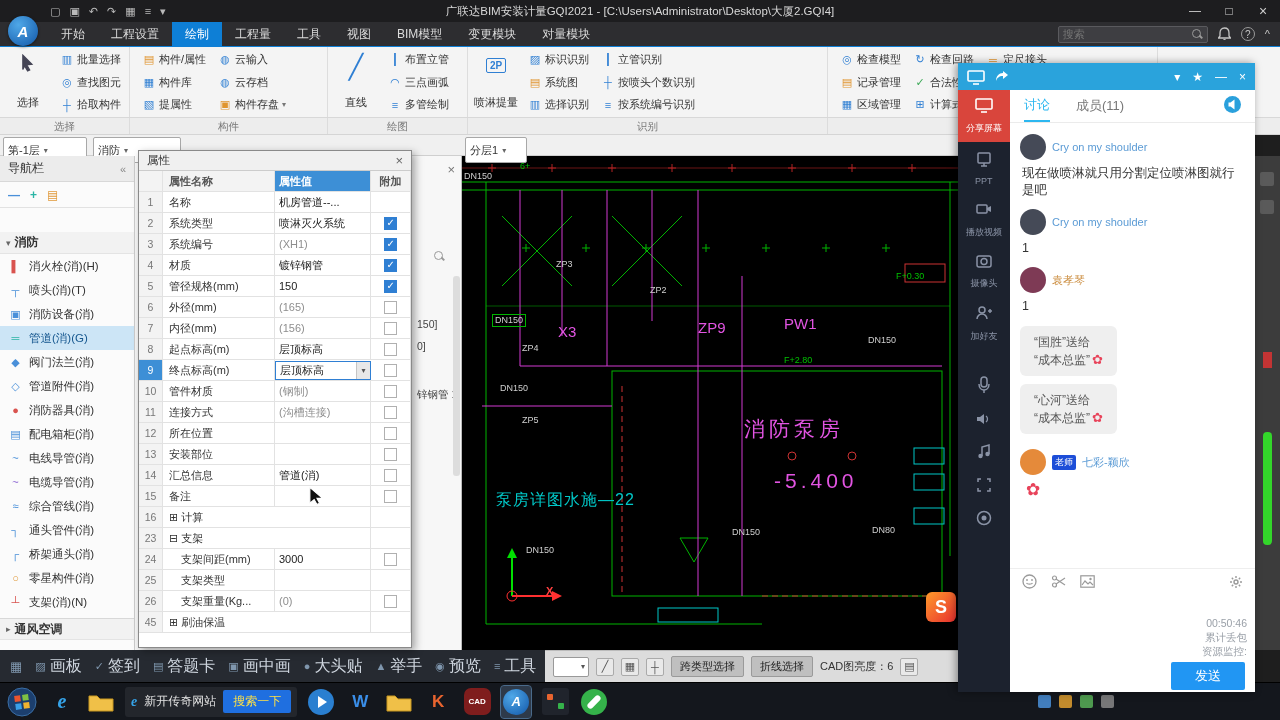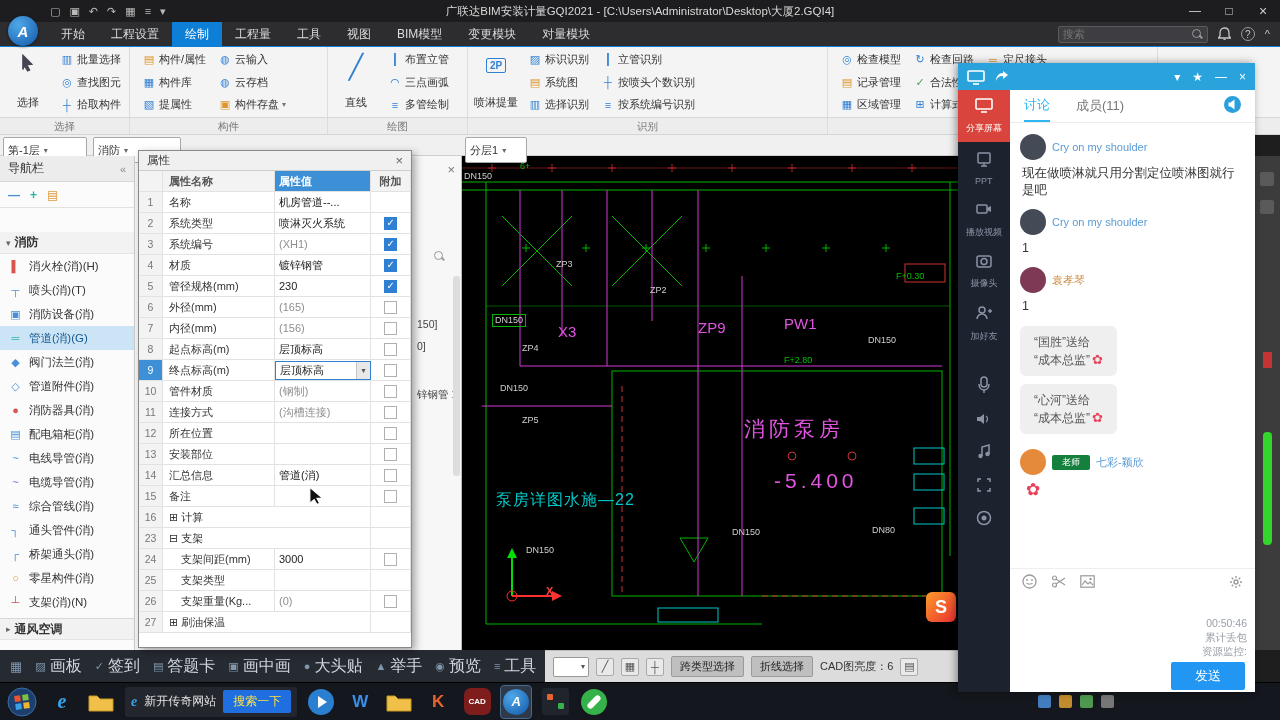--- a/index.html
+++ b/index.html
@@ -137,21 +137,21 @@
 .chat{flex:1;background:#fff;display:flex;flex-direction:column}
 .ctabs{height:33px;border-bottom:1px solid #ebebeb;display:flex;align-items:center;padding:0 14px;gap:26px}
 .ctab{font-size:13px;color:#777;height:100%;display:flex;align-items:center}
 .ctab.active{color:#2cb7f0;border-bottom:2px solid #2cb7f0}
 .announce{margin-left:auto}
 #chat-messages{flex:1;overflow:hidden;padding-top:4px}
 .msg{padding:7px 10px 3px}
 .mhead{display:flex;align-items:center;gap:6px}
 .avatar{width:26px;height:26px;border-radius:50%;flex:none}
 .mname{font-size:11px}
-.mbadge{font-size:9px;background:#15803d;color:#fff;border-radius:2px;padding:1px 10px}
+.mbadge{font-size:9px;background:#1d4ed8;color:#fff;border-radius:2px;padding:1px 3px}
 .mtext{margin:5px 2px 0;font-size:12.5px;color:#333;line-height:17px}
 .mrose{margin:4px 0 0 4px}
 .gift{background:#efefef;border-radius:6px;padding:7px 14px;margin:8px 0 8px 10px;font-size:12px;color:#555;width:max-content;line-height:18px}
 .rose{color:#e8435a;font-size:13px;margin-left:2px}
 .rose.big{font-size:17px}
 .cicons{height:26px;border-top:1px solid #eee;display:flex;align-items:center;gap:14px;padding:0 12px;color:#9a9a9a}
 .cico{display:inline-flex;align-items:center}
 .cico.right{margin-left:auto}
 .cinput{height:66px;position:relative}
 .cstats{position:absolute;right:8px;bottom:2px;text-align:right;font-size:10.5px;color:#9aa0a8;line-height:14px}
@@ -640,21 +640,21 @@
           <div class="pc pn">4</div>
           <div class="pc pname">材质</div>
           <div class="pc pval">镀锌钢管</div>
           <div class="pc pattach">
             <span class="cb on"></span>
           </div>
         </div>
         <div class="prow">
           <div class="pc pn">5</div>
           <div class="pc pname">管径规格(mm)</div>
-          <div class="pc pval">230</div>
+          <div class="pc pval">150</div>
           <div class="pc pattach">
             <span class="cb on"></span>
           </div>
         </div>
         <div class="prow">
           <div class="pc pn">6</div>
           <div class="pc pname">外径(mm)</div>
           <div class="pc pval gray">(165)</div>
           <div class="pc pattach">
             <span class="cb"></span>
@@ -758,21 +758,21 @@
         </div>
         <div class="prow">
           <div class="pc pn">26</div>
           <div class="pc pname indent">支架重量(Kg...</div>
           <div class="pc pval gray">(0)</div>
           <div class="pc pattach">
             <span class="cb"></span>
           </div>
         </div>
         <div class="prow">
-          <div class="pc pn">27</div>
+          <div class="pc pn">45</div>
           <div class="pc pgroup">⊞ 刷油保温</div>
           <div class="pc pattach"></div>
         </div>
       </div>
   </div>
 
   <div class="stream">
     <div class="stopbar">
       <span class="sico">
           <svg width="18" height="16" viewBox="0 0 18 16">

